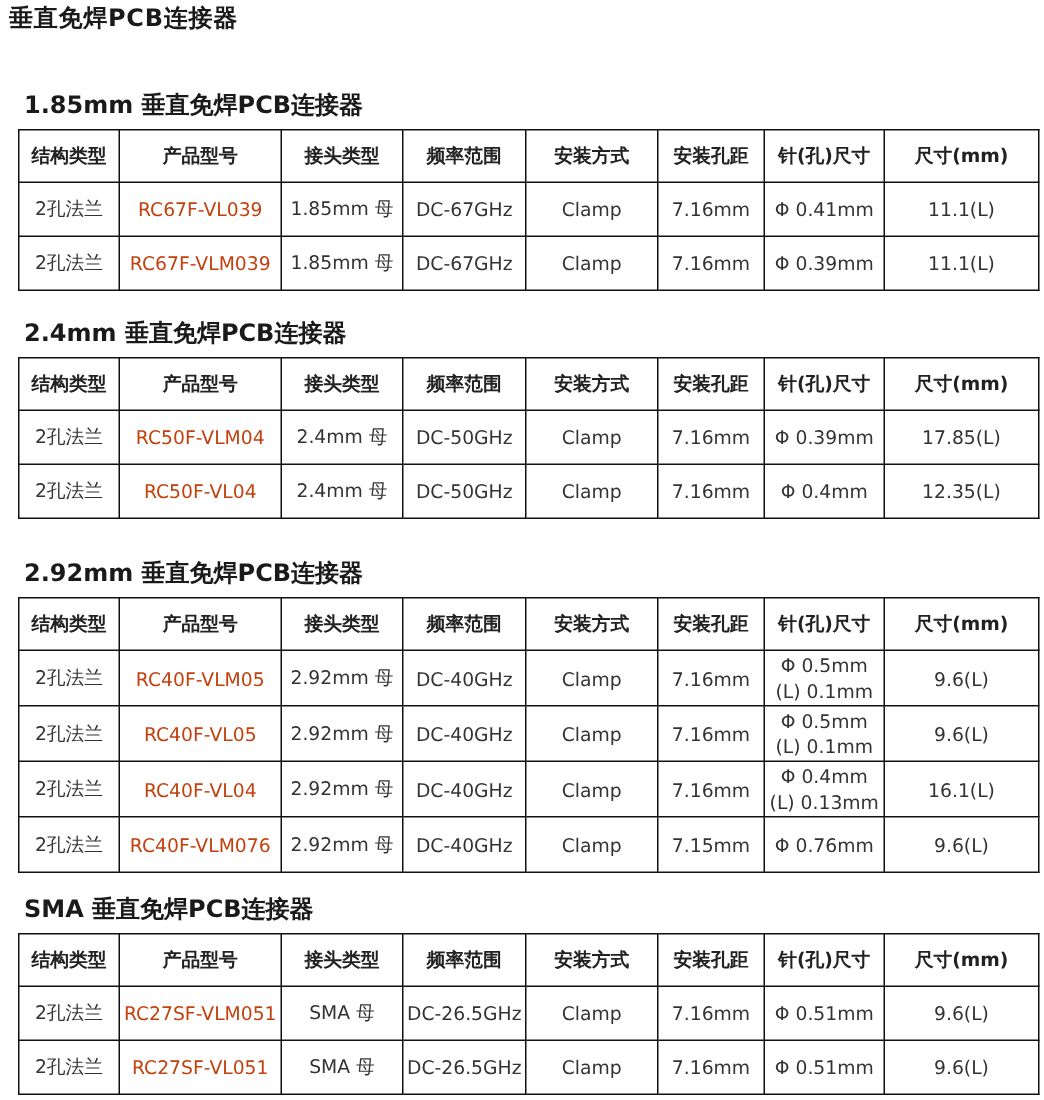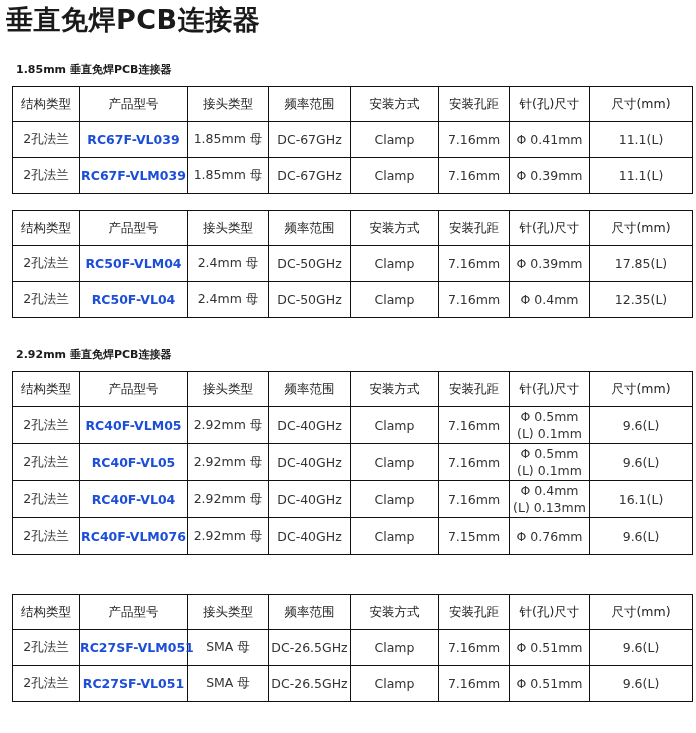--- a/index.html
+++ b/index.html
@@ -3,50 +3,50 @@
 <meta charset="utf-8">
 <style>
   html, body { margin: 0; padding: 0; background: #ffffff; }
   body {
     width: 696px; height: 733px; overflow: hidden; position: relative;
     font-family: "DejaVu Sans", "Liberation Sans", sans-serif;
     color: #222;
   }
   .page-title {
     position: absolute; left: 6px; top: 2px;
-    font-size: 27px; font-weight: bold; color: #1a1a1a; letter-spacing: 0.5px;
+    font-size: 16px; font-weight: bold; color: #1a1a1a; letter-spacing: 0.5px;
   }
   .section { position: absolute; left: 12px; width: 680px; }
   .section-title {
-    font-size: 11px; font-weight: bold; color: #1a1a1a;
+    font-size: 16px; font-weight: bold; color: #1a1a1a;
     margin: 0 0 0 4px; height: 28px; line-height: 24px; white-space: nowrap;
   }
   table {
     border-collapse: collapse; table-layout: fixed; width: 680px;
     font-size: 12.5px;
   }
   th, td {
     border: 1.2px solid #111; text-align: center; vertical-align: middle;
     padding: 0; white-space: nowrap;
   }
-  th { font-weight: normal; color: #222; height: 34px; font-size: 12.5px; }
+  th { font-weight: bold; color: #222; height: 34px; font-size: 12.5px; }
   td { color: #333; height: 35px; }
-  td.model { font-weight: bold; color: #1d4ed8; }
+  td.model { font-weight: normal; color: #c2410c; }
   td.two { line-height: 17px; }
   col.c1 { width: 67px; }
   col.c2 { width: 108px; }
   col.c3 { width: 81px; }
   col.c4 { width: 82px; }
   col.c5 { width: 88px; }
   col.c6 { width: 71px; }
   col.c7 { width: 80px; }
   col.c8 { width: 103px; }
   .section.s1 { top: 58px; }
   .section.s2 { top: 210px; }
-  .section.s3 { top: 343px; }
+  .section.s3 { top: 370px; }
   .section.s4 { top: 594px; }
   .section.s3 td { height: 36px; }
 </style>
 </head>
 <body>
 
 <div class="page-title">垂直免焊PCB连接器</div>
 
 <div class="section s1">
   <div class="section-title">1.85mm 垂直免焊PCB连接器</div>
@@ -90,20 +90,21 @@
       <td>Clamp</td>
       <td>7.16mm</td>
       <td>Φ 0.39mm</td>
       <td>11.1(L)</td>
     </tr>
   </tbody>
     </table>
 </div>
 
 <div class="section s2">
+  <div class="section-title">2.4mm 垂直免焊PCB连接器</div>
   <table>
     <colgroup>
         <col class="c1">
         <col class="c2">
         <col class="c3">
         <col class="c4">
         <col class="c5">
         <col class="c6">
         <col class="c7">
         <col class="c8">
@@ -214,20 +215,21 @@
       <td>Clamp</td>
       <td>7.15mm</td>
       <td>Φ 0.76mm</td>
       <td>9.6(L)</td>
     </tr>
   </tbody>
     </table>
 </div>
 
 <div class="section s4">
+  <div class="section-title">SMA 垂直免焊PCB连接器</div>
   <table>
     <colgroup>
         <col class="c1">
         <col class="c2">
         <col class="c3">
         <col class="c4">
         <col class="c5">
         <col class="c6">
         <col class="c7">
         <col class="c8">

